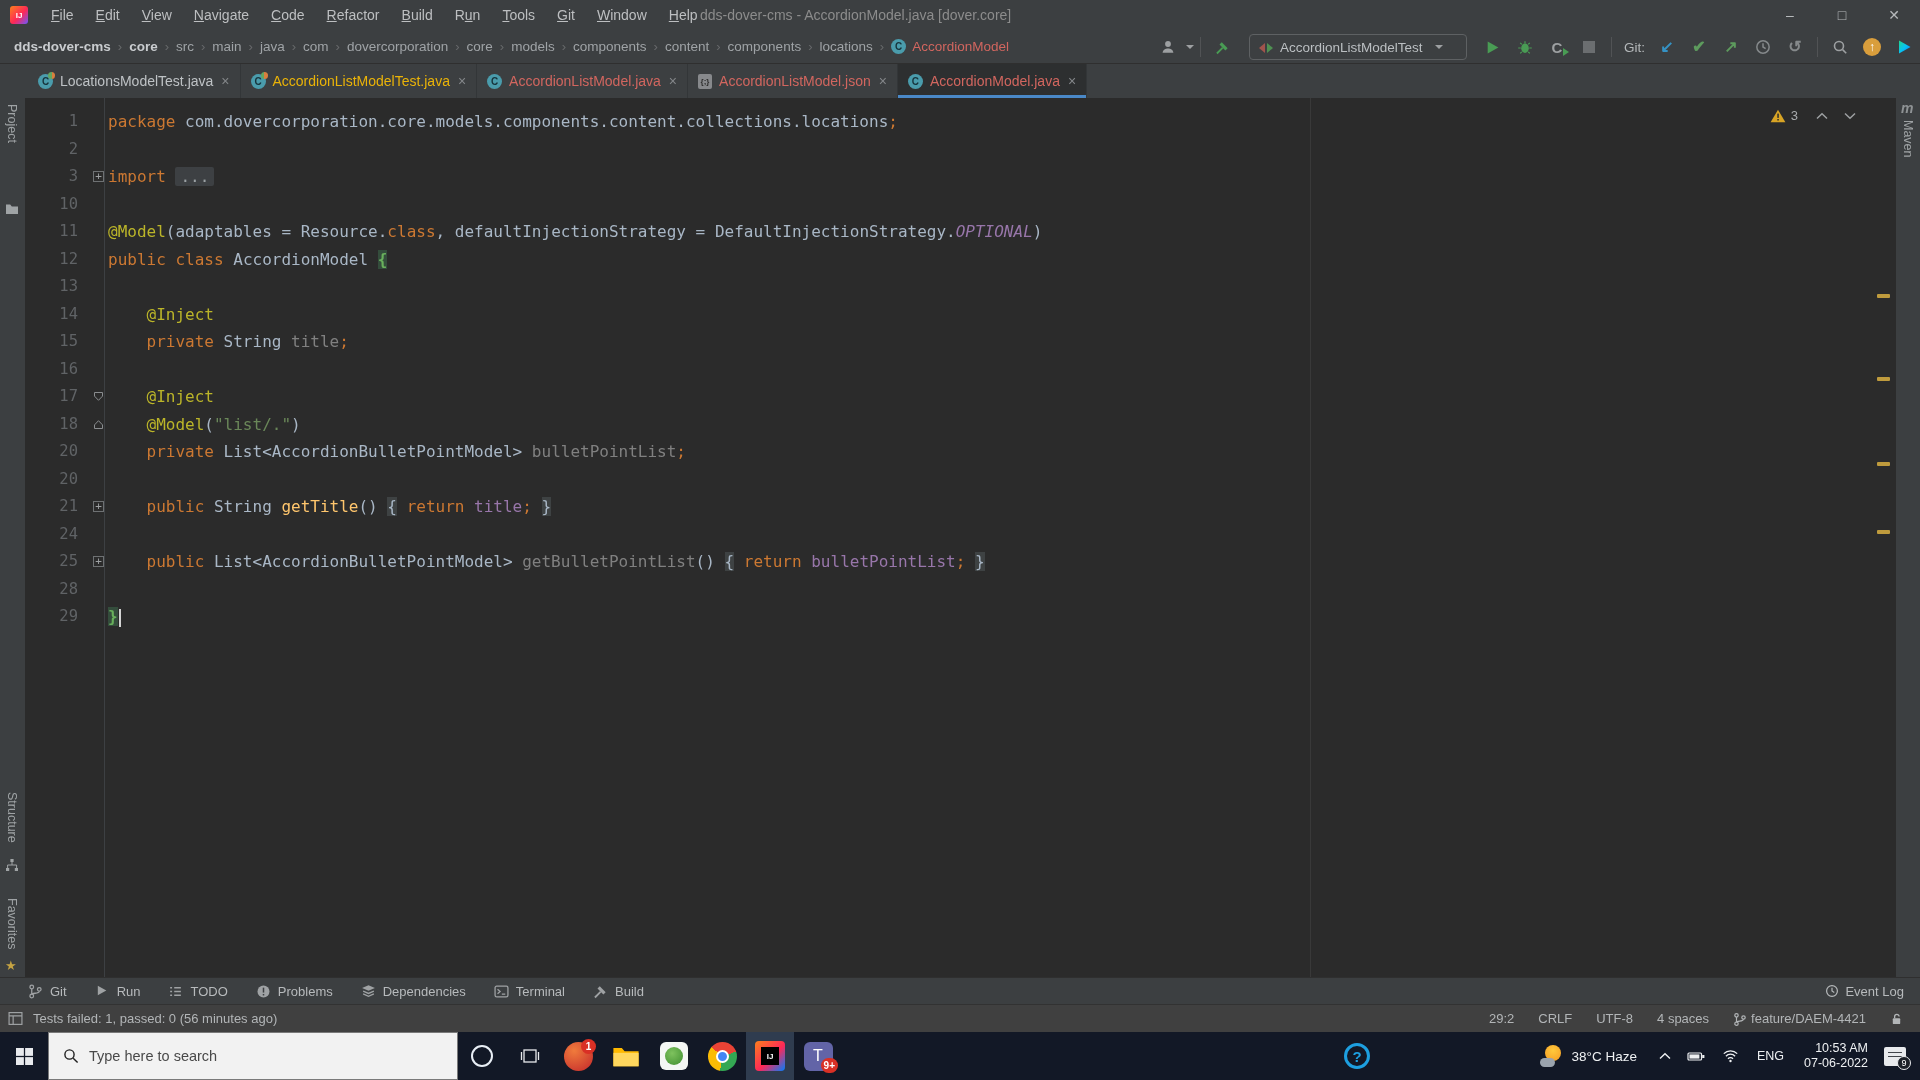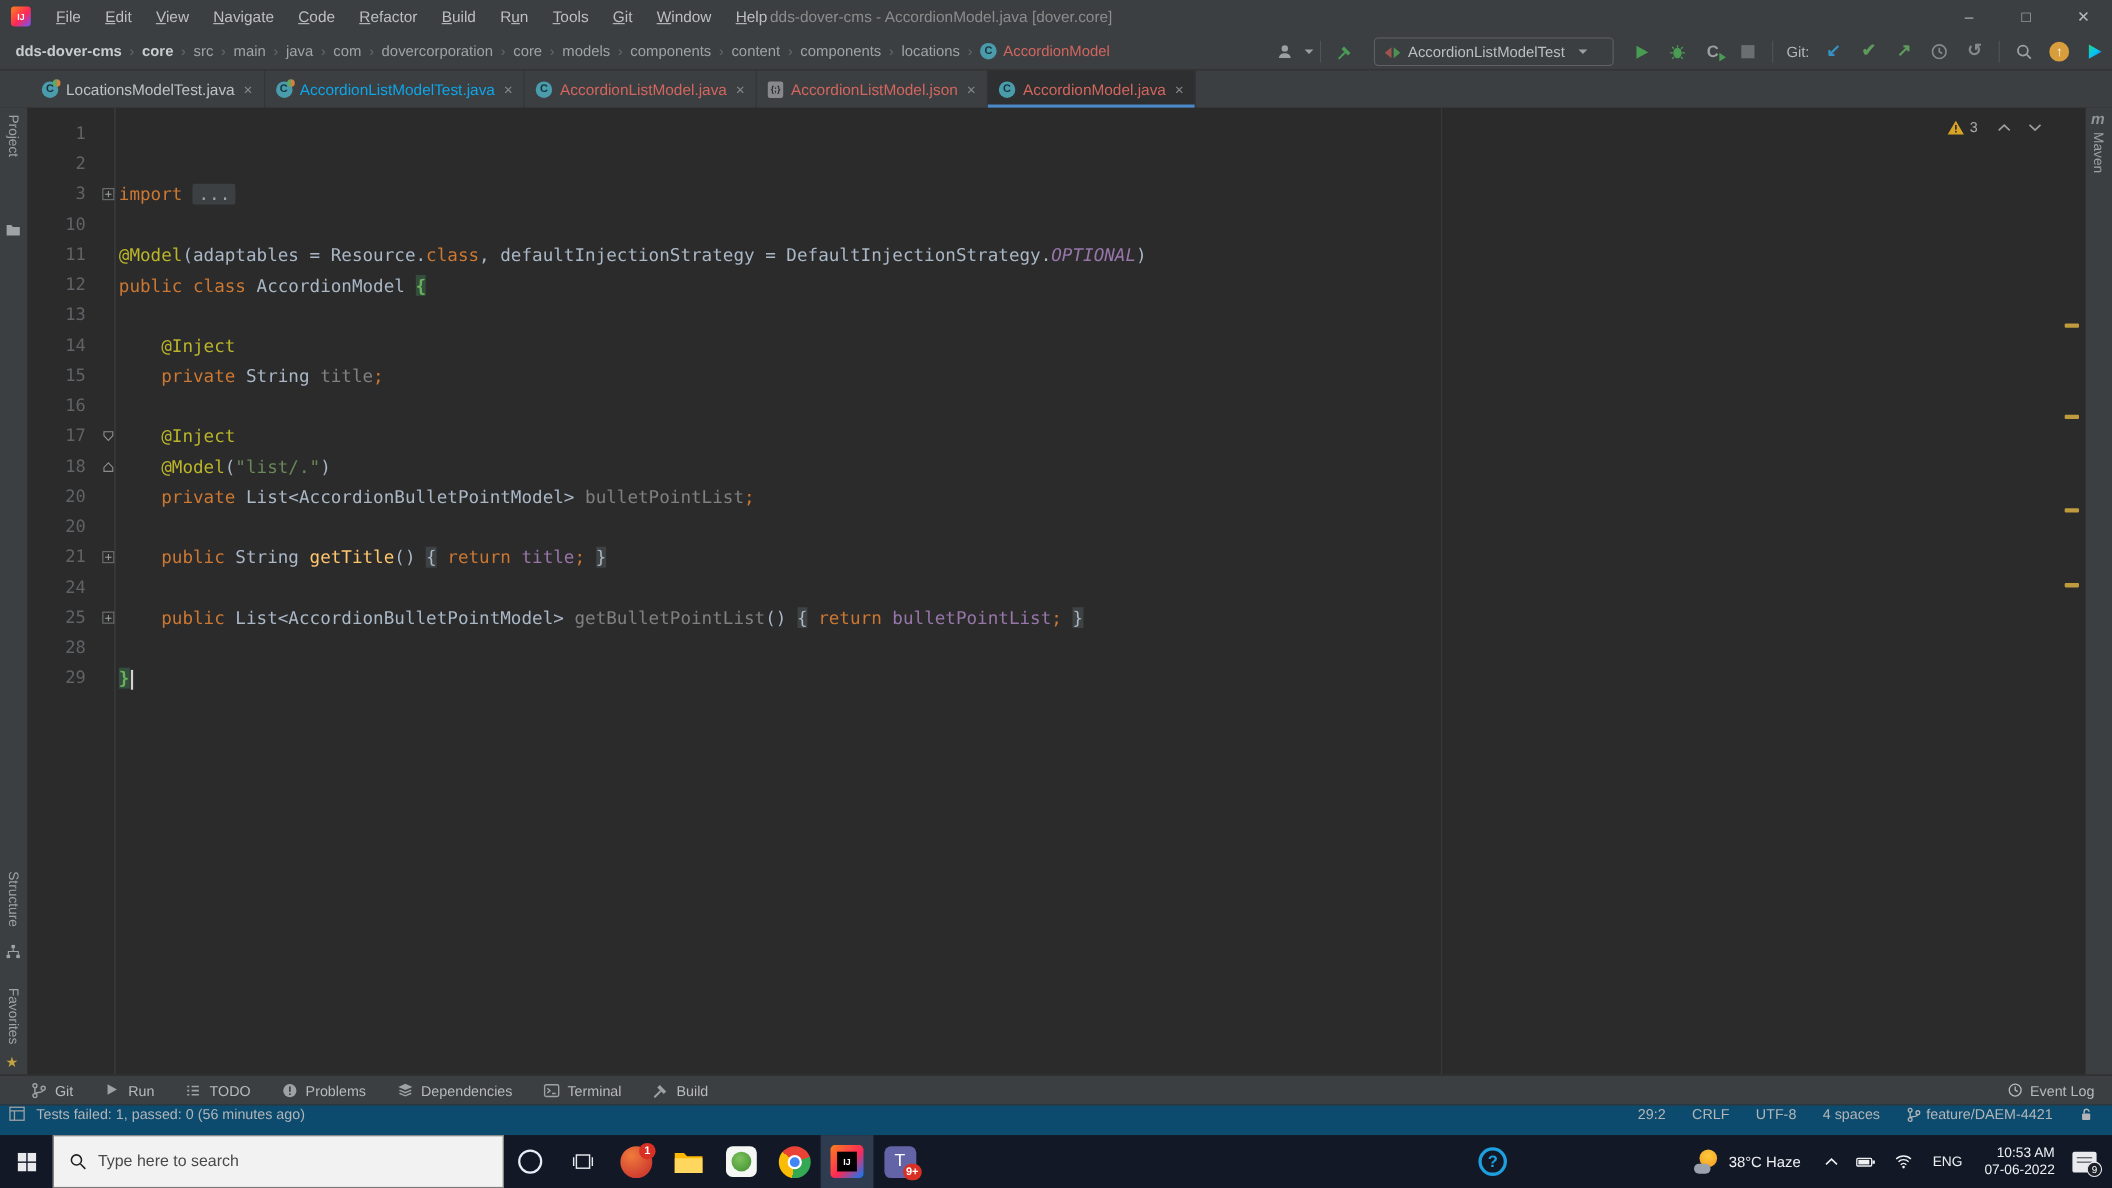--- a/index.html
+++ b/index.html
@@ -103,22 +103,22 @@
   .scroll-mark { position:absolute; right:6px; width:13px; height:4px; border-radius:1px; background:#bf9b3d; }
 
   
   .toolwin { position:absolute; top:977px; left:0; width:1920px; height:27px; background:#3c3f41;
              border-top:1px solid #2f2f2f; display:flex; align-items:center; }
   .twb { display:flex; align-items:center; margin-left:28px; color:#b7babc; font-size:13px; }
   .twb .ic { width:15px; height:15px; margin-right:7px; color:#9fa2a4; display:inline-flex; }
   .twb-right { position:absolute; right:16px; display:flex; color:#b7babc; font-size:13px; }
 
   
-  .statusbar { position:absolute; top:1004px; left:0; width:1920px; height:28px; background:#0c4a6e;
-               border-top:1px solid #323232; display:flex; align-items:flex-start; color:#b2b5b7; font-size:13px; }
+  .statusbar { position:absolute; top:1004px; left:0; width:1920px; height:28px; background:#404040;
+               border-top:1px solid #323232; display:flex; align-items:center; color:#b2b5b7; font-size:13px; }
   .sb-left { display:flex; align-items:center; margin-left:8px; }
   .sb-left .ic { width:15px; height:15px; color:#9fa2a4; margin-right:10px; display:inline-flex;}
   .sb-right { position:absolute; right:12px; display:flex; align-items:center; }
   .sb-item { margin-left:24px; display:flex; align-items:center; }
   .sb-item .ic { width:14px; height:14px; display:inline-flex; margin-right:4px; color:#b2b5b7; }
 
   
   .taskbar { position:absolute; top:1032px; left:0; width:1920px; height:48px; background:#121826;
              display:flex; align-items:center; }
   .tb-start { width:48px; height:48px; display:flex; align-items:center; justify-content:center; }
@@ -304,21 +304,21 @@
   </div>
 
   <div class="tabrow" id="tabrow">
       <div class="tab">
         <span class="class-icon test">C</span>
         <span class="tab-label" style="color: rgb(190, 194, 197);">LocationsModelTest.java</span>
         <span class="tab-close">×</span>
       </div>
       <div class="tab">
         <span class="class-icon test">C</span>
-        <span class="tab-label" style="color: #0ea5e9;">AccordionListModelTest.java</span>
+        <span class="tab-label" style="color: #eab308;">AccordionListModelTest.java</span>
         <span class="tab-close">×</span>
       </div>
       <div class="tab">
         <span class="class-icon">C</span>
         <span class="tab-label" style="color: rgb(210, 102, 95);">AccordionListModel.java</span>
         <span class="tab-close">×</span>
       </div>
       <div class="tab">
         <span class="json-icon">{;}</span>
         <span class="tab-label" style="color: rgb(210, 102, 95);">AccordionListModel.json</span>
@@ -352,20 +352,21 @@
       <span class="stripe-ico" style="top:860px;color:#c5a343;font-size:13px;">★</span>
     </div>
 
     <div class="editor">
       <div class="gutter-sep"></div>
       <div class="margin-guide"></div>
       <div class="code-lines" id="codelines">
           <div class="cline">
             <span class="ln">1</span>
             <span class="fold-col"></span>
+            <pre class="ctext"><span class="s-k">package</span><span class="s-p"> com.dovercorporation.core.models.components.content.collections.locations</span><span class="s-semi">;</span></pre>
           </div>
           <div class="cline">
             <span class="ln">2</span>
             <span class="fold-col"></span>
             <pre class="ctext"></pre>
           </div>
           <div class="cline">
             <span class="ln">3</span>
             <span class="fold-col">
               <span class="plusbox fico">+</span>

